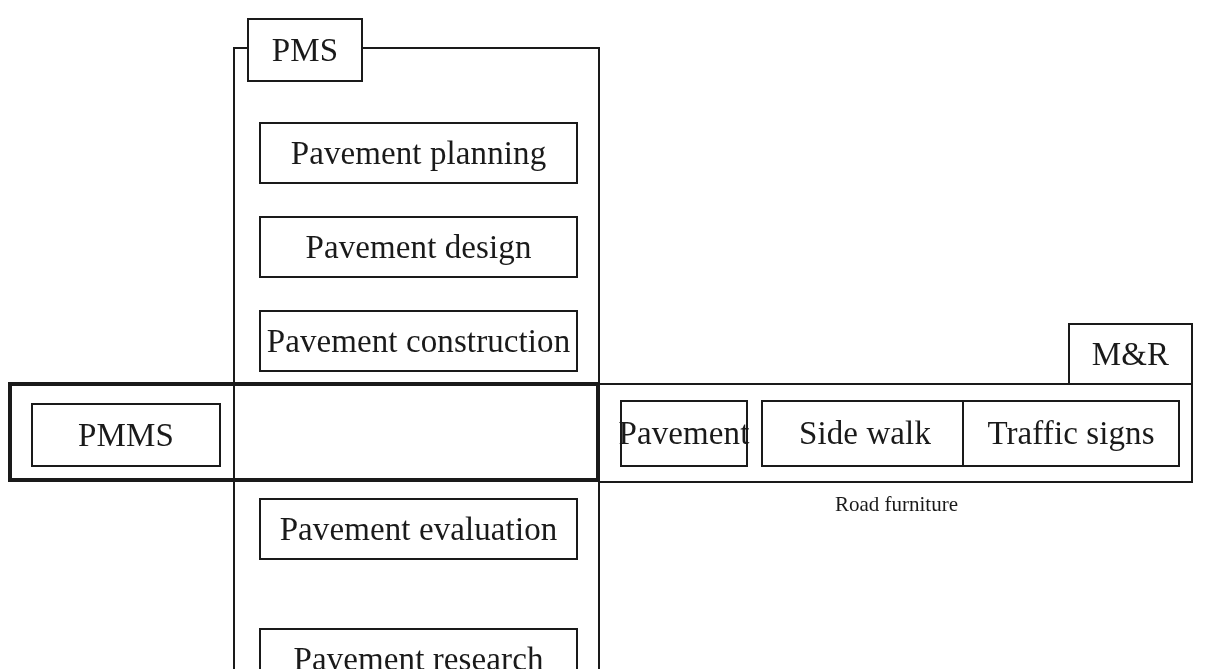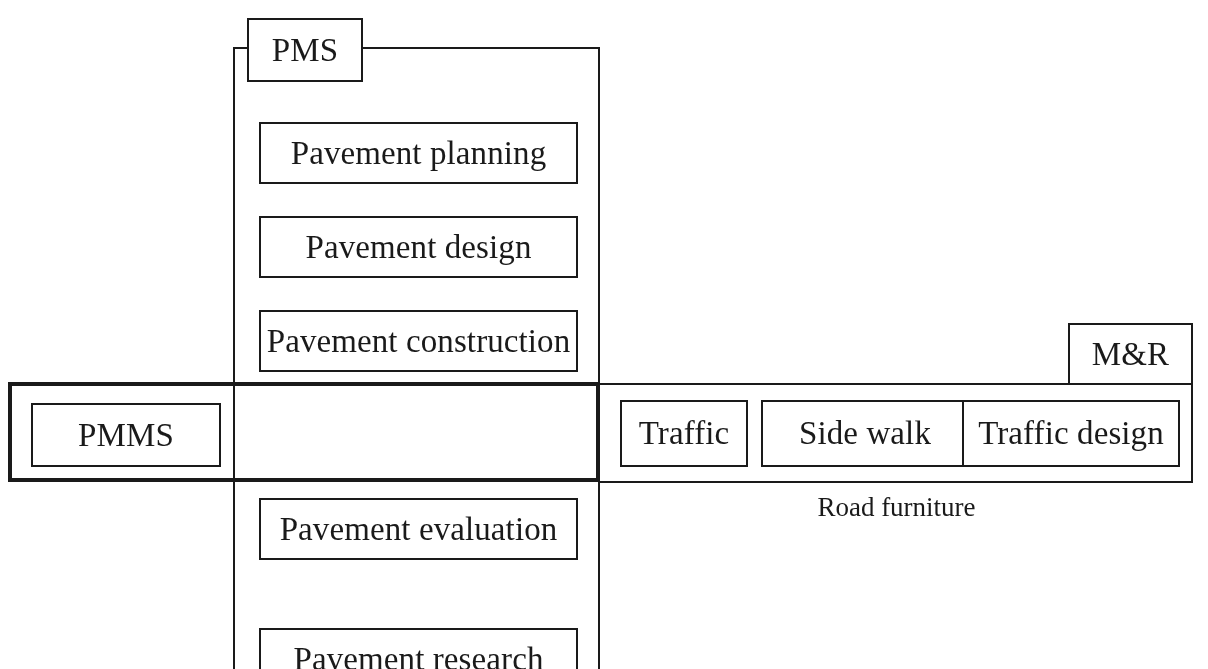--- a/index.html
+++ b/index.html
@@ -51,21 +51,21 @@
     position: absolute;
     box-sizing: border-box;
     border: 4px solid #1a1a1a;
     background: transparent;
     z-index: 3;
   }
 
   .free-label {
     position: absolute;
     white-space: nowrap;
-    font-size: 27px;
+    font-size: 21px;
     line-height: 1;
     z-index: 6;
     text-align: center;
   }
 
   
   .pms-head       { left: 247px;  top: 18px;  width: 116px; height: 64px; }
 
   .pms-item       { left: 259px;  width: 319px; height: 62px; }
   .pms-item-1     { top: 122px; }   
@@ -131,27 +131,27 @@
 
   <div class="line line-h mr-rail-top"></div>
   <div class="line line-h mr-rail-bottom"></div>
   <div class="line line-v mr-rail-right"></div>
 
   <div class="node mr-head">
     <span class="node-label">M&amp;R</span>
   </div>
 
   <div class="node rf-item rf-item-1">
-    <span class="node-label">Traffic</span>
+    <span class="node-label">Pavement</span>
   </div>
   <div class="node rf-item rf-item-2">
     <span class="node-label">Side walk</span>
   </div>
   <div class="node rf-item rf-item-3">
-    <span class="node-label">Traffic design</span>
+    <span class="node-label">Traffic signs</span>
   </div>
 
   <div class="free-label rf-caption">Road furniture</div>
 
   <div class="band pmms-band"></div>
   <div class="node pmms-box">
     <span class="node-label">PMMS</span>
   </div>
 
 </div>

